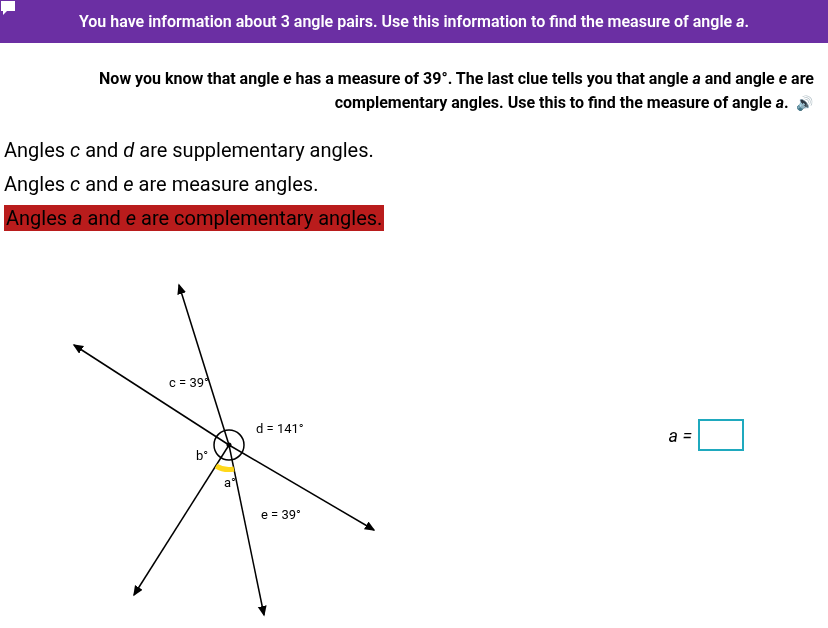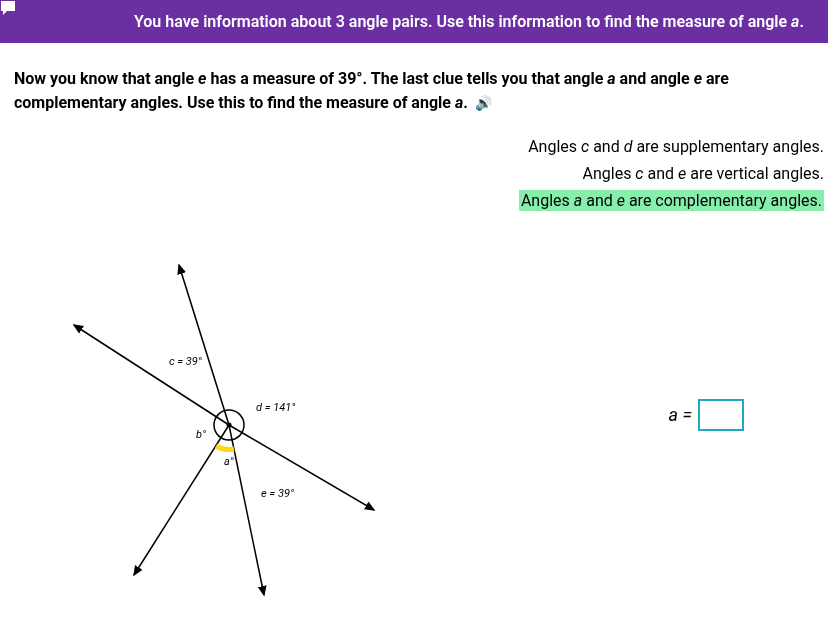--- a/index.html
+++ b/index.html
@@ -11,43 +11,43 @@
     overflow: hidden;
   }
   .header {
     background: #6b2fa3;
     color: #fff;
     padding: 12px 24px;
     font-size: 16px;
     font-weight: 600;
     display: flex;
     align-items: center;
-    justify-content: flex-end;
+    justify-content: center;
   }
   .header-text .ital { font-style: italic; }
   .speech-icon { font-size: 16px; }
   .content { padding: 24px 4px 0 4px; }
   .instruction {
-    text-align: left;
+    text-align: right;
     font-size: 16px;
     font-weight: 700;
     line-height: 1.5;
     margin-bottom: 18px;
     padding: 0 10px;
   }
   .instruction .ital { font-style: italic; }
   .speaker-inline { margin-left: 4px; font-size: 14px; vertical-align: middle; }
   .clues {
-    text-align: right;
-    font-size: 16px;
+    text-align: left;
+    font-size: 20px;
     line-height: 1.7;
     margin-bottom: 10px;
   }
   .clues .ital { font-style: italic; }
-  .highlight { background: #86efac; padding: 1px 2px; }
+  .highlight { background: #b91c1c; padding: 1px 2px; }
   .work-area {
     display: flex;
     align-items: center;
     position: relative;
     height: 380px;
   }
   .diagram {
     position: relative;
     width: 420px;
     height: 380px;
@@ -67,24 +67,23 @@
     width: 46px;
     height: 32px;
     border: 2px solid #1fa9be;
     margin-left: 6px;
     font-size: 16px;
     text-align: center;
     font-style: normal;
   }
   .diag-label {
     position: absolute;
-    font-size: 11px;
+    font-size: 13px;
     color: #000;
     white-space: nowrap;
-    font-style: italic;
   }
   svg { position: absolute; top: 0; left: 0; }
 </style>
 </head>
 <body>
 
 <div class="header">
   <span class="header-text">
     <span>You have information about 3 angle pairs. Use this information to find the measure of angle </span><span class="ital">a</span><span>.</span>
   </span>
@@ -100,21 +99,21 @@
   <div class="instruction">
     <span>Now you know that angle </span><span class="ital">e</span><span> has a measure of 39°. The last clue tells you that angle </span><span class="ital">a</span><span> and angle </span><span class="ital">e</span><span> are complementary angles. Use this to find the measure of angle </span><span class="ital">a</span><span>.</span>
     <span class="speaker-inline">🔊</span>
   </div>
 
   <div class="clues">
     <div>
       <span>Angles </span><span class="ital">c</span><span> and </span><span class="ital">d</span><span> are supplementary angles.</span>
     </div>
     <div>
-      <span>Angles </span><span class="ital">c</span><span> and </span><span class="ital">e</span><span> are vertical angles.</span>
+      <span>Angles </span><span class="ital">c</span><span> and </span><span class="ital">e</span><span> are measure angles.</span>
     </div>
     <div>
       <span class="highlight">
         <span>Angles </span><span class="ital">a</span><span> and </span><span class="ital">e</span><span> are complementary angles.</span>
       </span>
     </div>
   </div>
 
   <div class="work-area">
     <div class="diagram">

